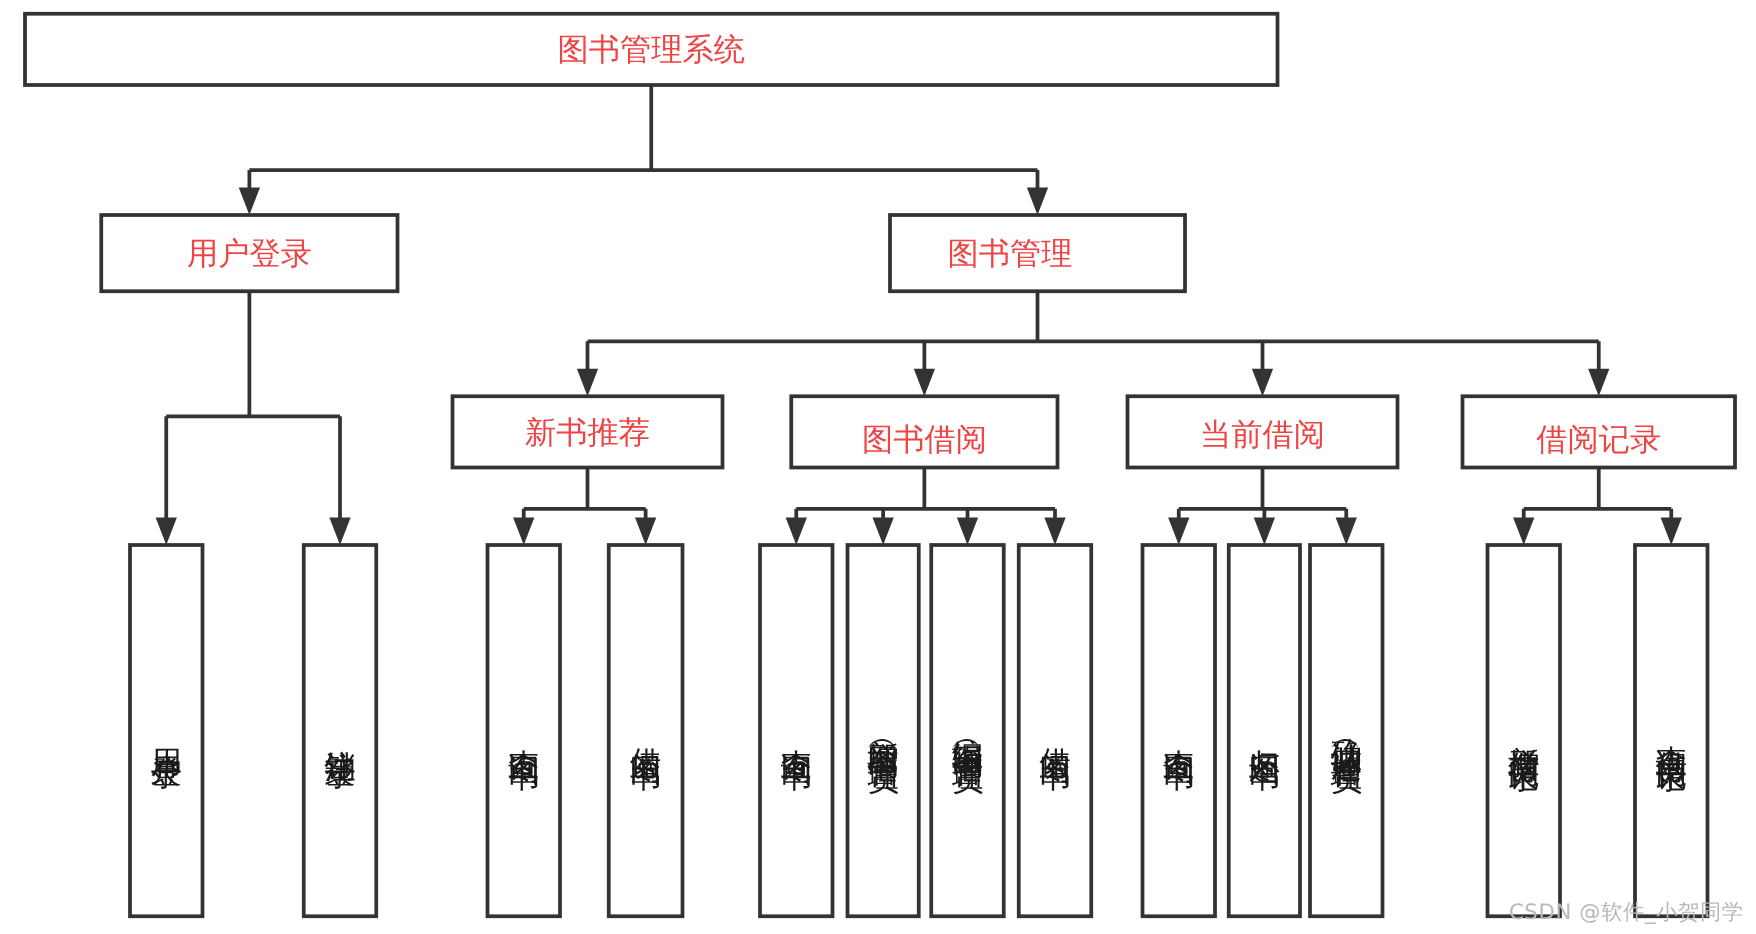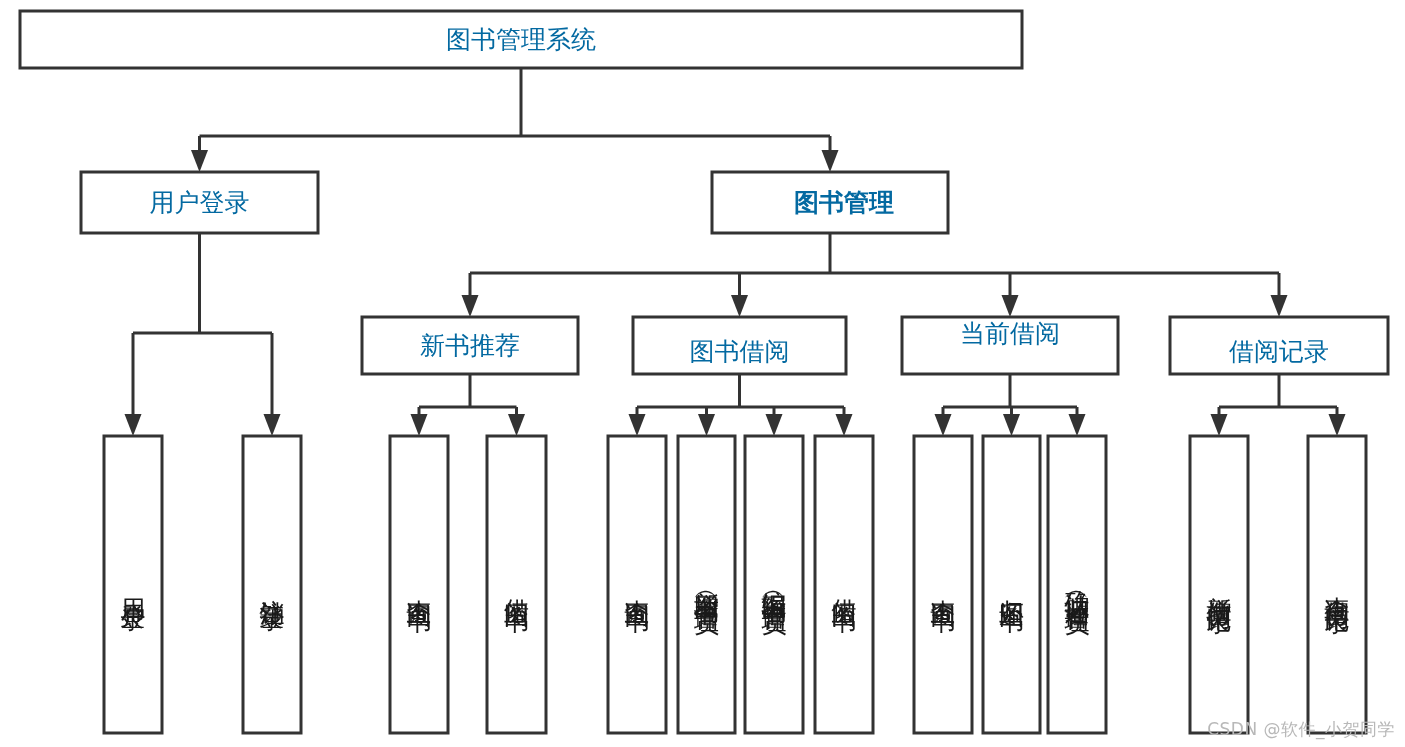--- a/index.html
+++ b/index.html
@@ -29,21 +29,21 @@
     white-space:nowrap;
     pointer-events:none;
   }
   .hlabel-wrap{
     position:absolute;
     display:flex;
     align-items:center;
     justify-content:center;
     font-family:"DejaVu Sans","Liberation Sans",sans-serif;
     font-size:25px;
-    color:#0369a1;
+    color:#ef4444;
     white-space:nowrap;
     pointer-events:none;
     text-align:center;
   }
   #watermark{
     position:absolute;
     right:10px;bottom:6px;
     font-family:"DejaVu Sans","Liberation Sans",sans-serif;
     font-size:17px;
     color:#b8b8b8;
@@ -129,24 +129,24 @@
         <rect x="914" y="436" width="58" height="297" class="node-box"></rect>
         <rect x="983" y="436" width="57" height="297" class="node-box"></rect>
         <rect x="1048" y="436" width="58" height="297" class="node-box"></rect>
         <rect x="1190" y="436" width="58" height="297" class="node-box"></rect>
         <rect x="1308" y="436" width="58" height="297" class="node-box"></rect>
       </g>
   </svg>
   <div id="label-layer">
       <div class="hlabel-wrap" style="left: 20px; top: 11px; width: 1002px; height: 57px;">图书管理系统</div>
       <div class="hlabel-wrap" style="left: 81px; top: 172px; width: 237px; height: 61px;">用户登录</div>
-      <div class="hlabel-wrap" style="left: 712px; top: 172px; width: 264px; height: 61px; font-weight: bold;">图书管理</div>
+      <div class="hlabel-wrap" style="left: 676px; top: 172px; width: 264px; height: 61px;">图书管理</div>
       <div class="hlabel-wrap" style="left: 362px; top: 317px; width: 216px; height: 57px;">新书推荐</div>
       <div class="hlabel-wrap" style="left: 633px; top: 317px; width: 213px; height: 69px;">图书借阅</div>
-      <div class="hlabel-wrap" style="left: 902px; top: 305px; width: 216px; height: 57px;">当前借阅</div>
+      <div class="hlabel-wrap" style="left: 902px; top: 319px; width: 216px; height: 57px;">当前借阅</div>
       <div class="hlabel-wrap" style="left: 1170px; top: 317px; width: 218px; height: 69px;">借阅记录</div>
       <div class="vlabel-wrap" style="left: 104px; top: 436px; width: 58px; height: 297px;">用户登录</div>
       <div class="vlabel-wrap" style="left: 243px; top: 436px; width: 58px; height: 297px;">注销登录</div>
       <div class="vlabel-wrap" style="left: 390px; top: 436px; width: 58px; height: 297px;">查询图书</div>
       <div class="vlabel-wrap" style="left: 487px; top: 436px; width: 59px; height: 297px;">借阅图书</div>
       <div class="vlabel-wrap" style="left: 608px; top: 436px; width: 58px; height: 297px;">查询图书</div>
       <div class="vlabel-wrap" style="left: 678px; top: 436px; width: 57px; height: 297px;">新增图书（管理员）</div>
       <div class="vlabel-wrap" style="left: 745px; top: 436px; width: 58px; height: 297px;">编辑图书（管理员）</div>
       <div class="vlabel-wrap" style="left: 815px; top: 436px; width: 58px; height: 297px;">借阅图书</div>
       <div class="vlabel-wrap" style="left: 914px; top: 436px; width: 58px; height: 297px;">查询图书</div>

